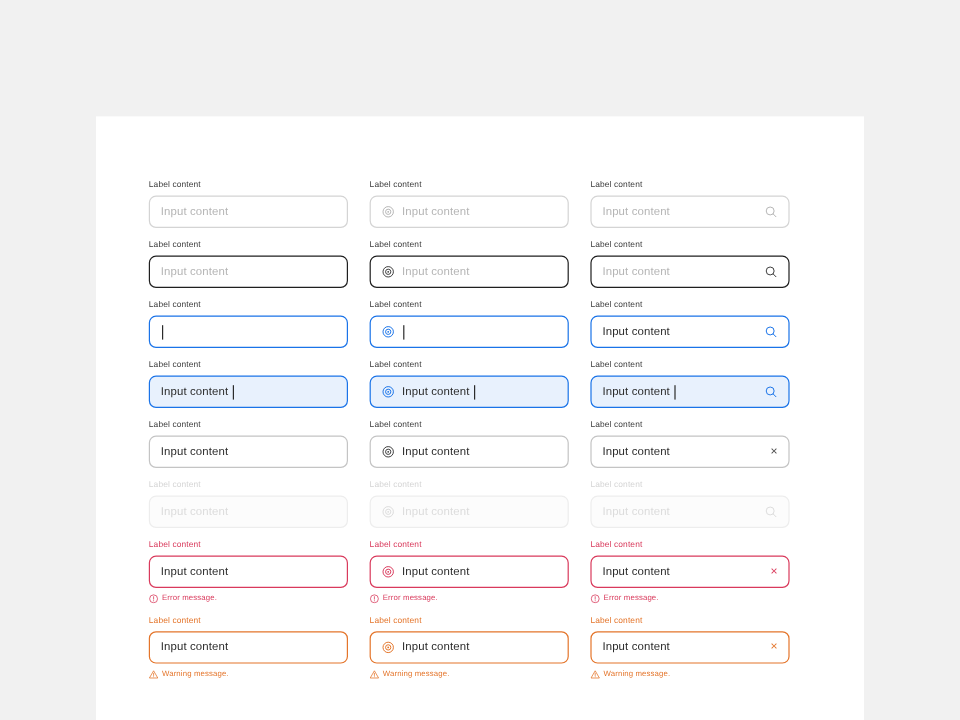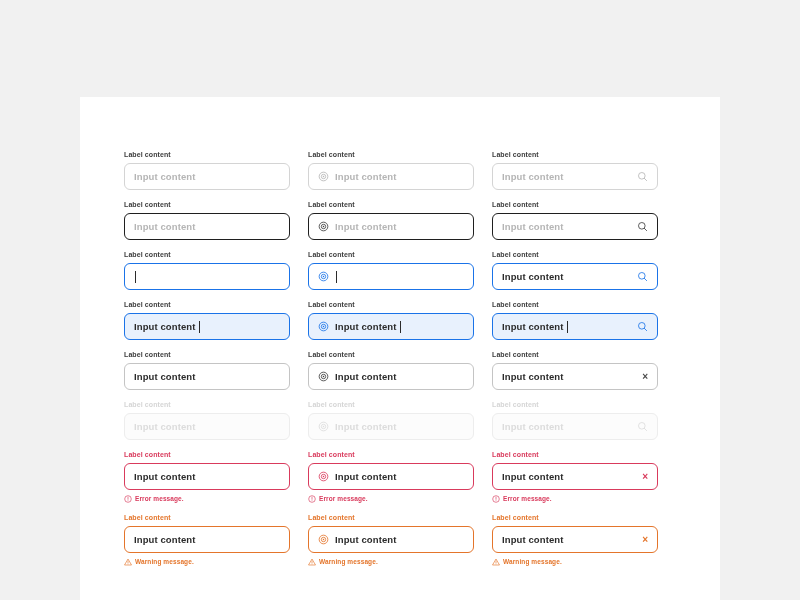--- a/index.html
+++ b/index.html
@@ -19,21 +19,20 @@
     top: 97px;
     width: 640px;
     height: 503px;
     background: #ffffff;
   }
   #grid {
     position: absolute;
     left: 44px;
     top: 53px;
     width: 560px;
-    font-weight: bold;
   }
 
   .row {
     display: flex;
     gap: 18px;
     margin-bottom: 10px;
   }
   .cell {
     width: 166px;
     position: relative;

